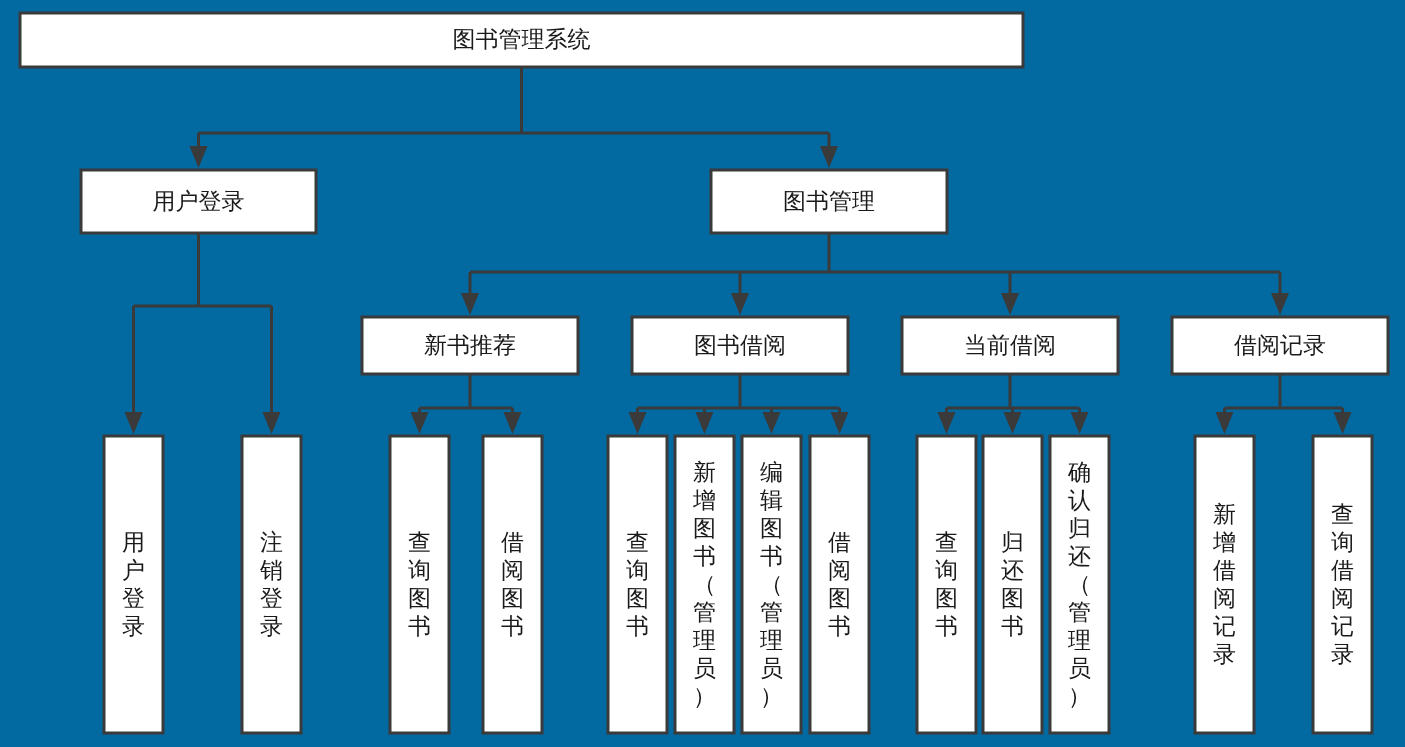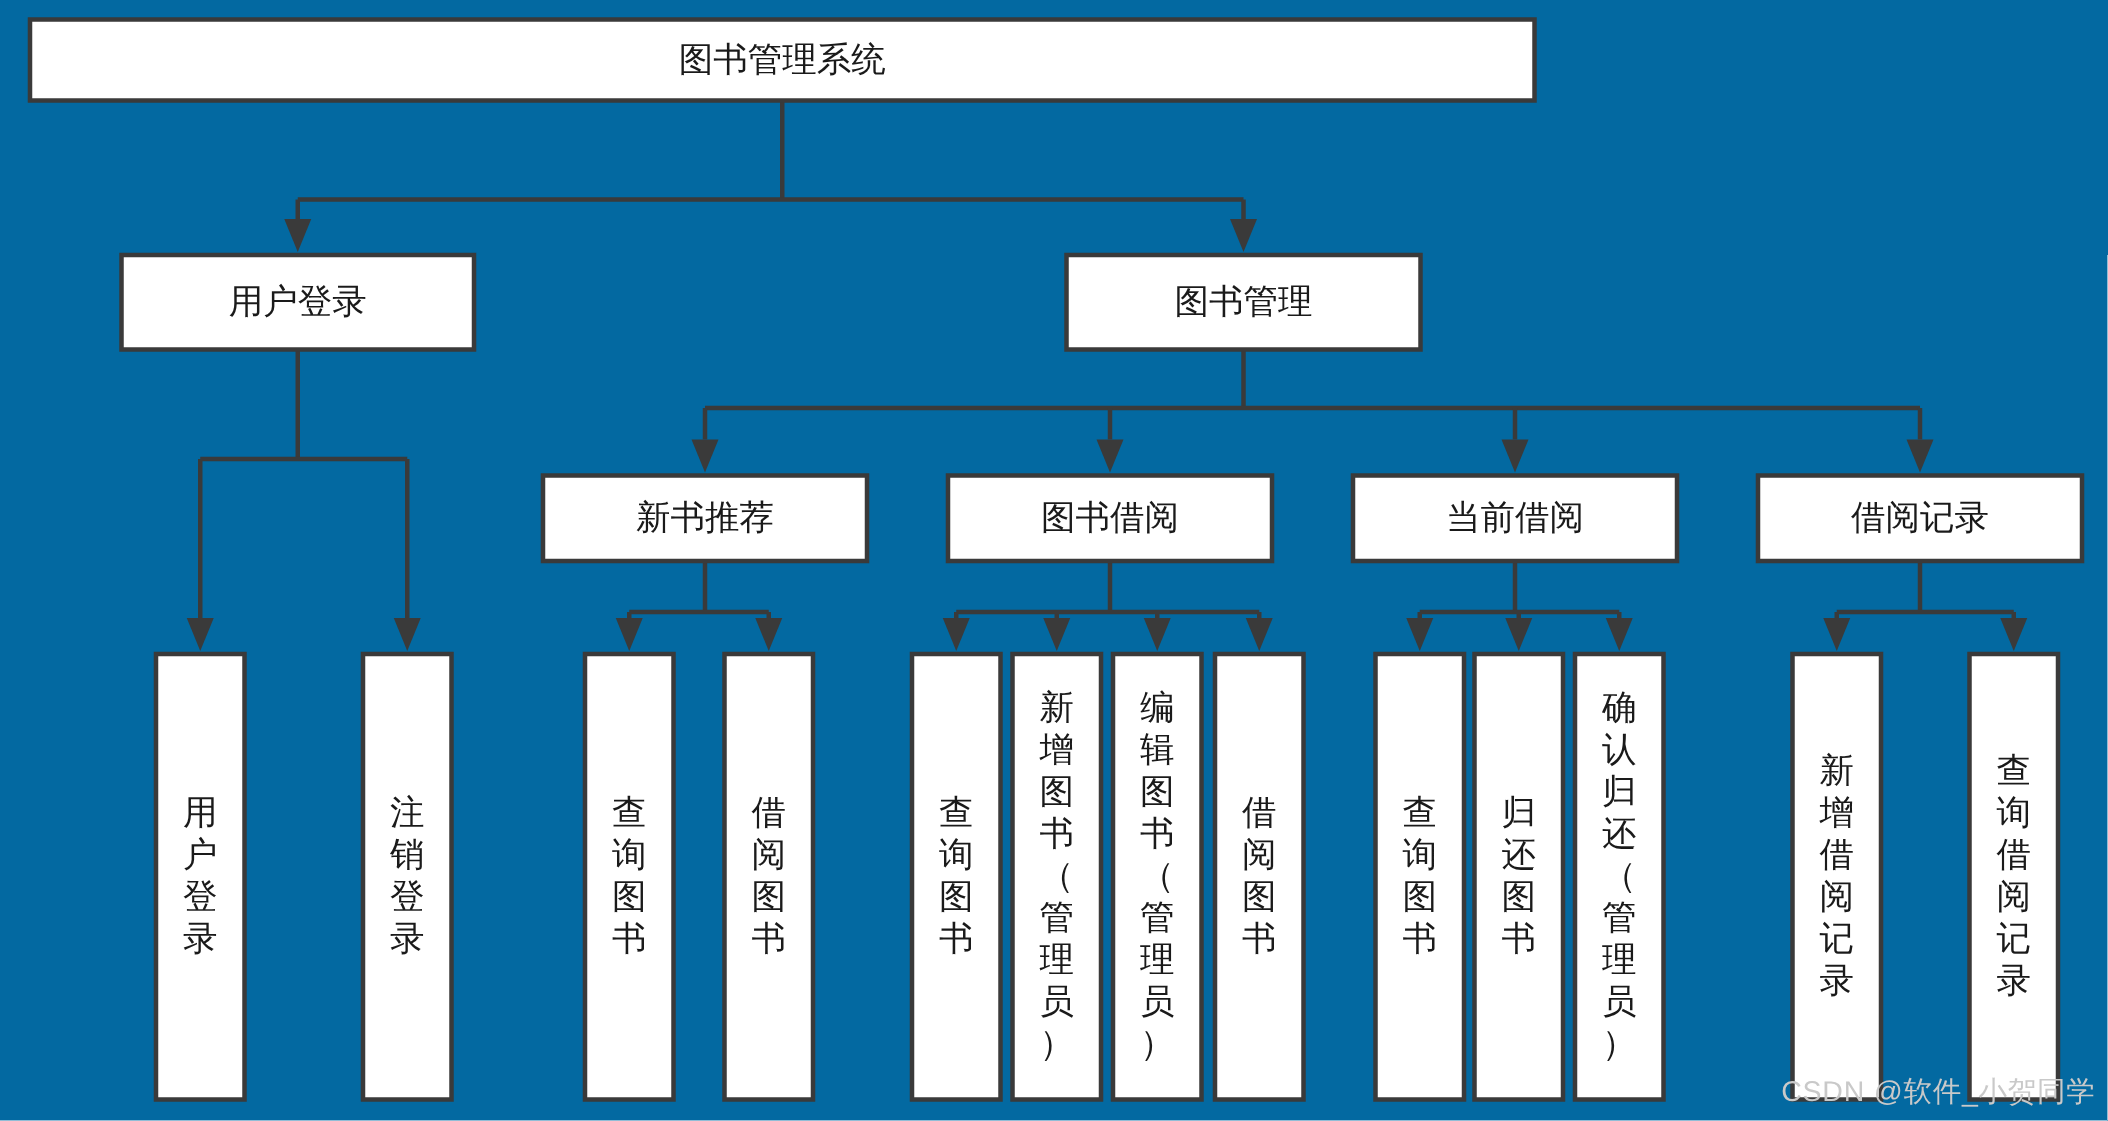--- a/index.html
+++ b/index.html
@@ -214,14 +214,13 @@
         <g>
           <rect class="node-box" x="1195" y="436" width="59" height="297"></rect>
           <text class="node-label-v" x="1224.5" y="521.5"><tspan x="1224.5" dy="0">新</tspan><tspan x="1224.5" dy="28">增</tspan><tspan x="1224.5" dy="28">借</tspan><tspan x="1224.5" dy="28">阅</tspan><tspan x="1224.5" dy="28">记</tspan><tspan x="1224.5" dy="28">录</tspan></text>
         </g>
         <g>
           <rect class="node-box" x="1313" y="436" width="59" height="297"></rect>
           <text class="node-label-v" x="1342.5" y="521.5"><tspan x="1342.5" dy="0">查</tspan><tspan x="1342.5" dy="28">询</tspan><tspan x="1342.5" dy="28">借</tspan><tspan x="1342.5" dy="28">阅</tspan><tspan x="1342.5" dy="28">记</tspan><tspan x="1342.5" dy="28">录</tspan></text>
         </g>
       </g>
   </svg>
-  <div class="watermark">CSDN @软件_小贺同学</div>
 </div>
 
 </body></html>

